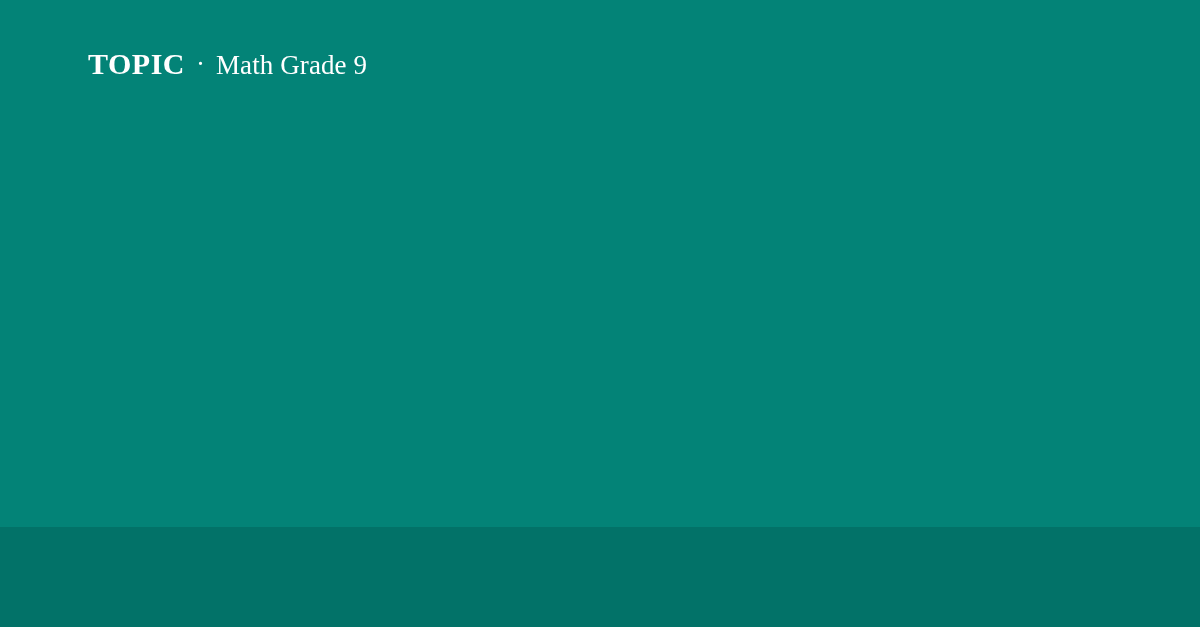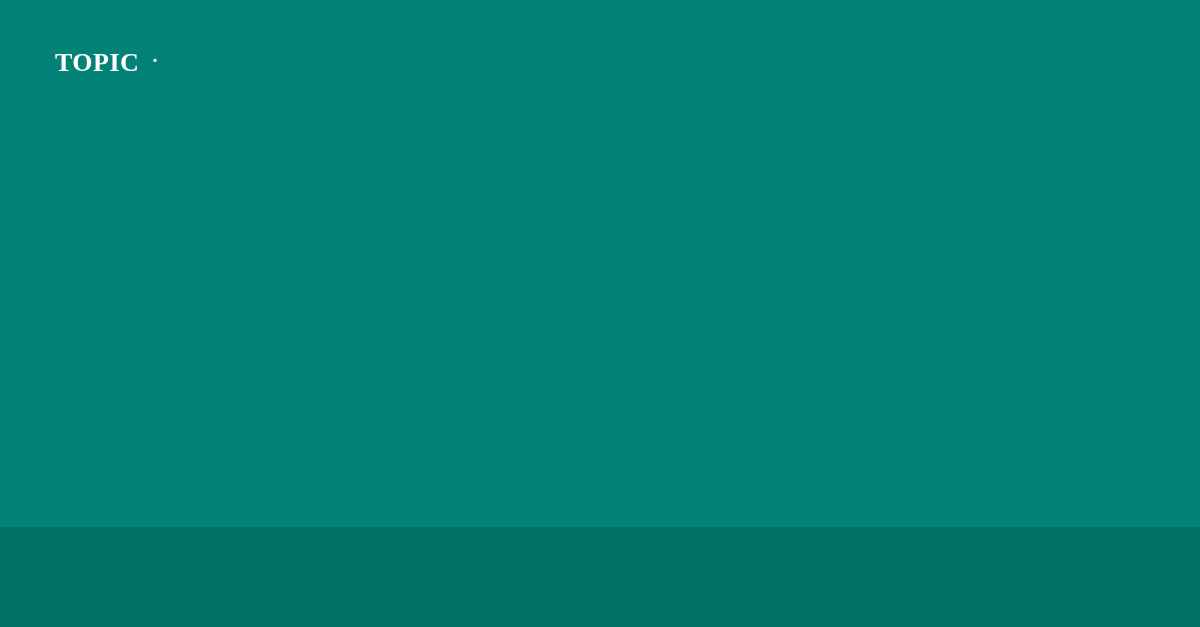--- a/index.html
+++ b/index.html
@@ -38,24 +38,25 @@
     position: absolute;
     left: 55px;
     top: 49px;
     display: flex;
     align-items: baseline;
     white-space: nowrap;
     color: #ffffff;
     line-height: 1;
   }
   .eyebrow-label {
-    font-size: 26px;
+    font-size: 30px;
     font-weight: 700;
     letter-spacing: 0.5px;
     color: #ffffff;
+    margin-left: 33px;
   }
   .eyebrow-sep {
     font-size: 27px;
     font-weight: 400;
     color: #ffffff;
     padding: 0 11px;
     position: relative;
     top: -1px;
   }
   .eyebrow-subject {
@@ -92,20 +93,21 @@
 </head>
 <body>
 
 <div class="slide">
 
   <div class="body-area">
 
     <div class="eyebrow">
       <span class="eyebrow-label">TOPIC</span>
       <span class="eyebrow-sep">·</span>
+      <span class="eyebrow-subject">Math Grade 9</span>
     </div>
 
 
   </div>
 
   <div class="footer-band">
     
   </div>
 
 </div>

